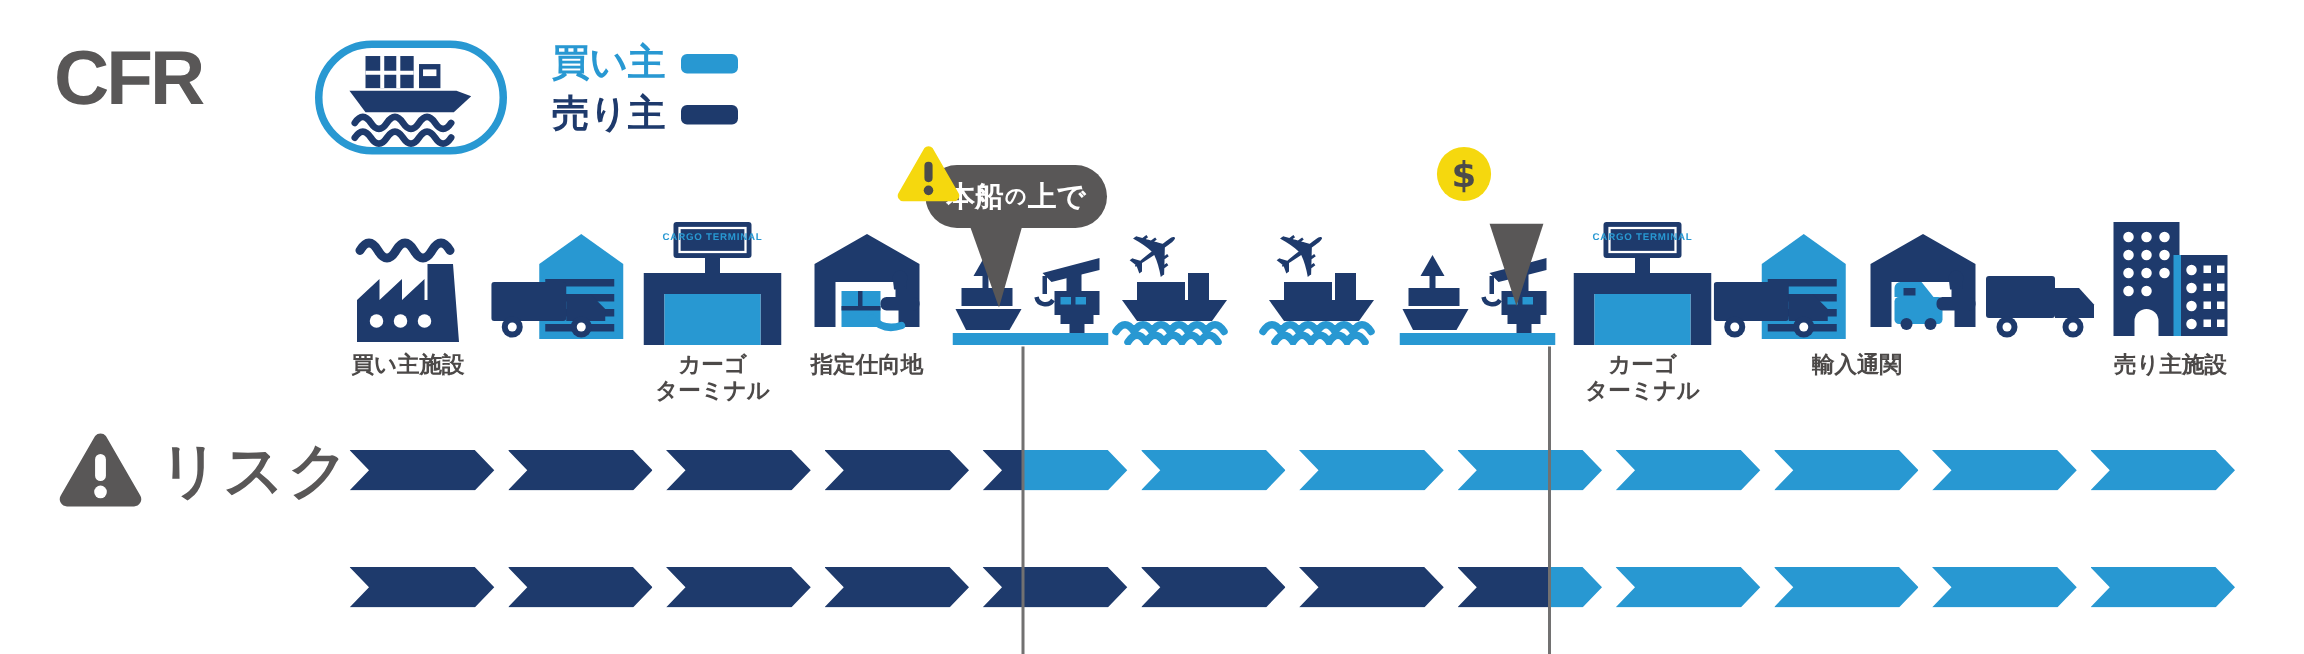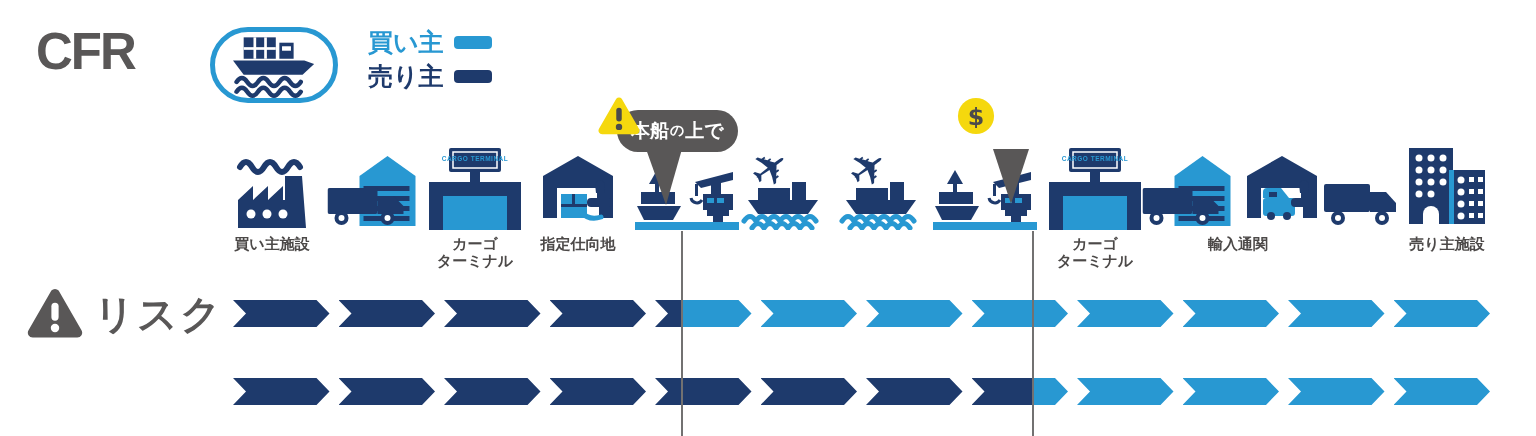--- a/index.html
+++ b/index.html
@@ -40,21 +40,21 @@
                  white-space:pre-line;z-index:2;width:140px;}
   .sign-text{position:absolute;transform:translateX(-50%);top:155px;font-size:6.5px;font-weight:bold;
              color:var(--sky);letter-spacing:.5px;white-space:nowrap;z-index:3;}
 
   .vline{position:absolute;top:231px;width:2px;height:205px;background:var(--line);z-index:3;}
 
   .arrow-track{position:absolute;left:233px;width:1257px;height:27px;display:flex;gap:9px;z-index:2;}
   .seg{flex:0 0 96.5px;height:100%;
        clip-path:polygon(0 0, calc(100% - 13px) 0, 100% 50%, calc(100% - 13px) 100%, 0 100%, 13px 50%);}
 
-  .row-header{position:absolute;left:26px;display:flex;align-items:center;gap:10px;z-index:2;}
+  .row-header{position:absolute;left:38px;display:flex;align-items:center;gap:10px;z-index:2;}
   .row-label{font-size:40px;font-weight:bold;color:var(--gray);letter-spacing:2px;line-height:1;}
 </style>
 </head>
 <body>
 
 <svg width="0" height="0" style="position:absolute" aria-hidden="true">
 <defs>
   <symbol id="sym-ship-logo" viewBox="0 0 100 74">
     <rect x="16" y="6" width="36" height="24" fill="var(--navy)"></rect>
     <rect x="27" y="6" width="3" height="24" fill="#fff"></rect>

